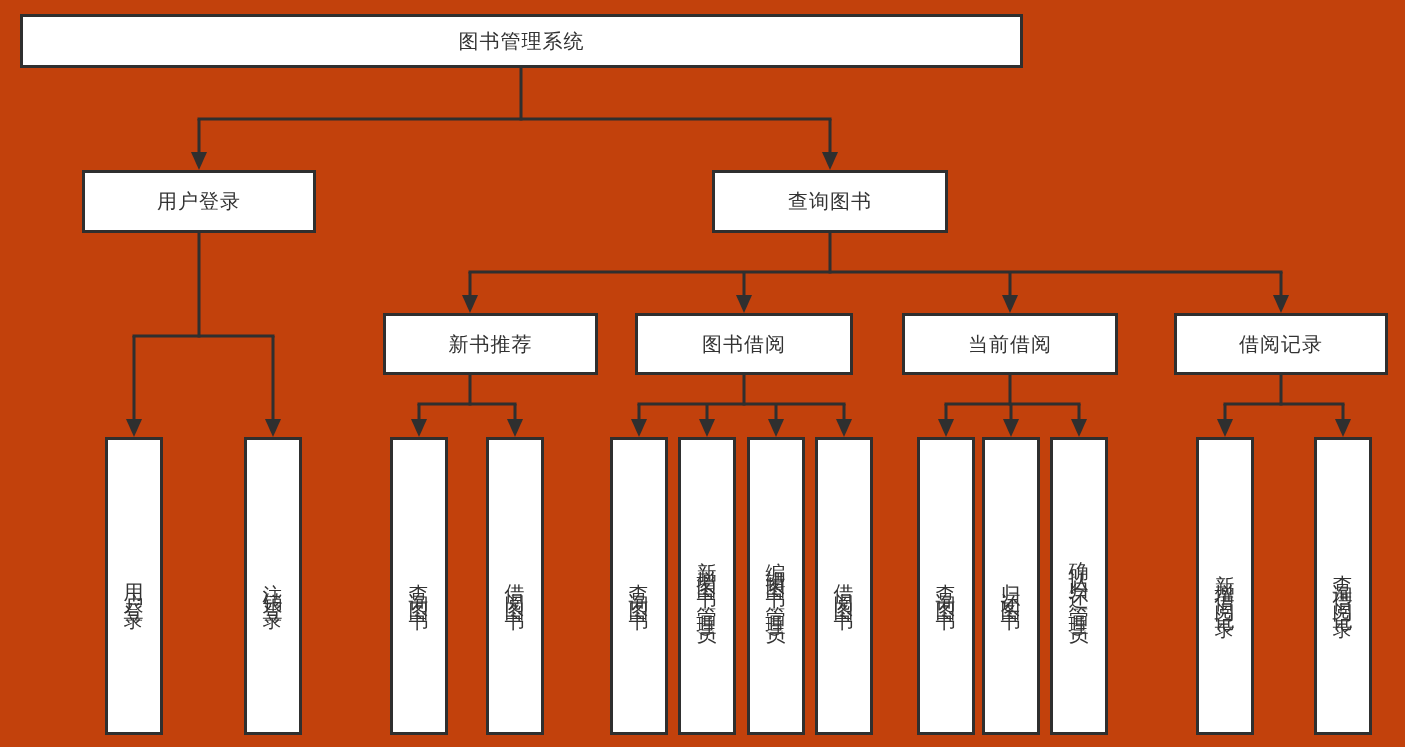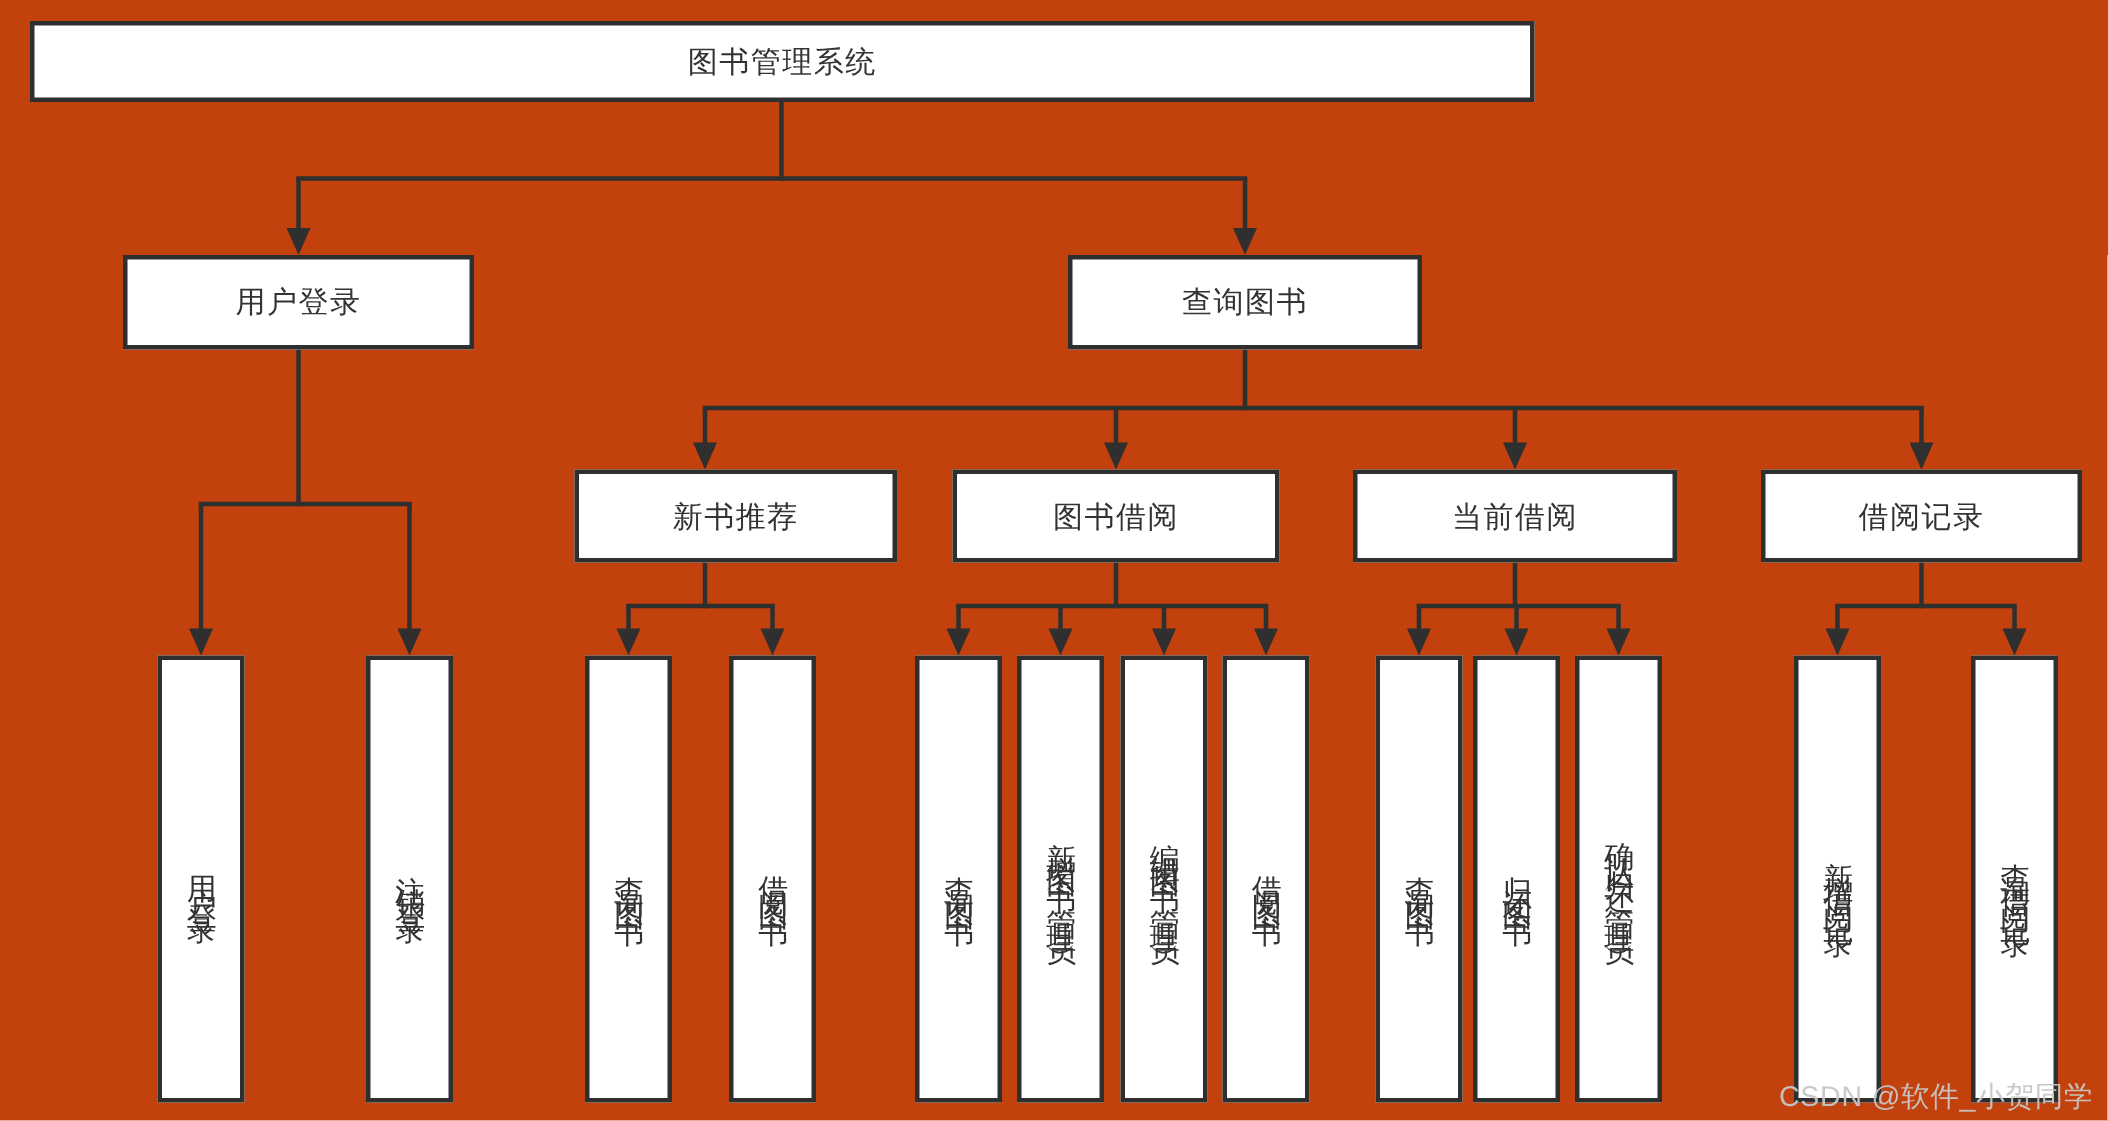--- a/index.html
+++ b/index.html
@@ -209,15 +209,14 @@
     <span class="vtext">确认归还（管理员）</span>
   </div>
 
   <div class="vbox" style="left:1196px;">
     <span class="vtext">新增借阅记录</span>
   </div>
   <div class="vbox" style="left:1314px;">
     <span class="vtext">查询借阅记录</span>
   </div>
 
-  <div class="watermark">CSDN @软件_小贺同学</div>
 
 </div>
 
 </body></html>

